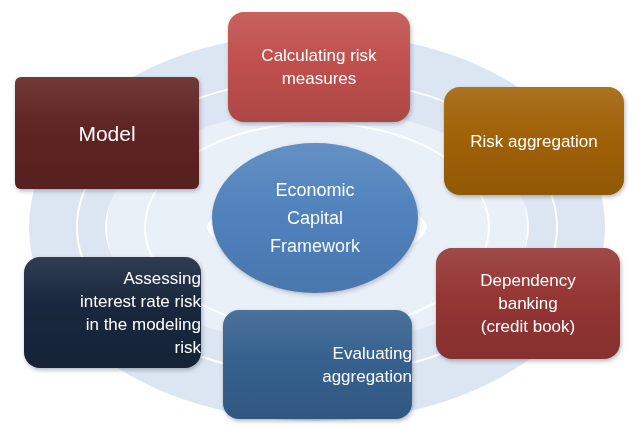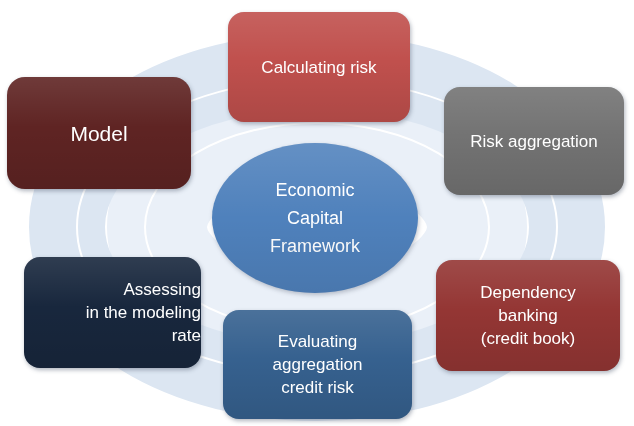--- a/index.html
+++ b/index.html
@@ -34,63 +34,64 @@
     display:flex;flex-direction:column;align-items:center;justify-content:center;
     color:#fff;font-size:18px;line-height:28px;text-align:center;
     box-shadow:1px 2px 4px rgba(80,90,110,.35);
   }
   .center-ellipse::before{
     content:'';position:absolute;inset:0;border-radius:inherit;
     background:linear-gradient(180deg, rgba(255,255,255,.12), rgba(255,255,255,0) 50%, rgba(0,0,0,.08));
     pointer-events:none;
   }
   
-  .n-model-validation{left:7px;top:77px;width:184px;height:112px;border-radius:18px;}
+  .n-model-validation{left:15px;top:77px;width:184px;height:112px;border-radius:6px;}
   .n-calculating{left:228px;top:12px;width:182px;height:110px;}
   .n-risk-aggregation{left:444px;top:87px;width:180px;height:108px;}
-  .n-dependency{left:436px;top:248px;width:184px;height:111px;margin-top:12px;}
+  .n-dependency{left:436px;top:248px;width:184px;height:111px;}
   .n-evaluating{left:223px;top:310px;width:189px;height:109px;}
   .n-assessing{left:24px;top:257px;width:177px;height:111px;align-items:flex-end;}
 </style>
 </head>
 <body>
 
 <div class="stage">
 
   <svg class="ring-svg" width="634" height="426" viewBox="0 0 634 426" aria-hidden="true">
     <ellipse cx="317" cy="227" rx="160" ry="93" fill="none" stroke-width="100" stroke="#eaf0f8"></ellipse>
     <ellipse cx="317" cy="227" rx="250" ry="156" fill="none" stroke-width="76" stroke="#dce6f2"></ellipse>
     <ellipse cx="317" cy="227" rx="240" ry="148" fill="none" stroke-width="2" stroke="#ffffff"></ellipse>
     <ellipse cx="317" cy="227" rx="172" ry="104" fill="none" stroke-width="2" stroke="#ffffff"></ellipse>
   </svg>
 
   <div class="node fs17 n-calculating" style="background-color: rgb(192, 80, 77);">
     <span class="line">Calculating risk</span>
+    <span class="line">measures</span>
   </div>
 
-  <div class="node fs17 n-risk-aggregation" style="background-color: #737373;">
+  <div class="node fs17 n-risk-aggregation" style="background-color: #a16207;">
     <span class="line">Risk aggregation</span>
   </div>
 
   <div class="node fs17 n-dependency" style="background-color: rgb(148, 54, 52);">
     <span class="line">Dependency</span>
     <span class="line">banking</span>
     <span class="line">(credit book)</span>
   </div>
 
-  <div class="node fs17 n-evaluating" style="background-color: rgb(54, 97, 143);">
+  <div class="node fs17 n-evaluating" style="background-color: rgb(54, 97, 143); align-items: flex-end;">
     <span class="line">Evaluating</span>
     <span class="line">aggregation</span>
-    <span class="line">credit risk</span>
   </div>
 
   <div class="node fs17 n-assessing" style="background-color: rgb(24, 39, 61);">
     <span class="line">Assessing</span>
+    <span class="line">interest rate risk</span>
     <span class="line">in the modeling</span>
-    <span class="line">rate</span>
+    <span class="line">risk</span>
   </div>
 
   <div class="node fs21 n-model-validation" style="background-color: rgb(95, 36, 35);">
     <span class="line">Model</span>
   </div>
 
   <div class="center-ellipse" style="background-color: rgb(79, 129, 188);">
     <span class="line">Economic</span>
     <span class="line">Capital</span>
     <span class="line">Framework</span>

